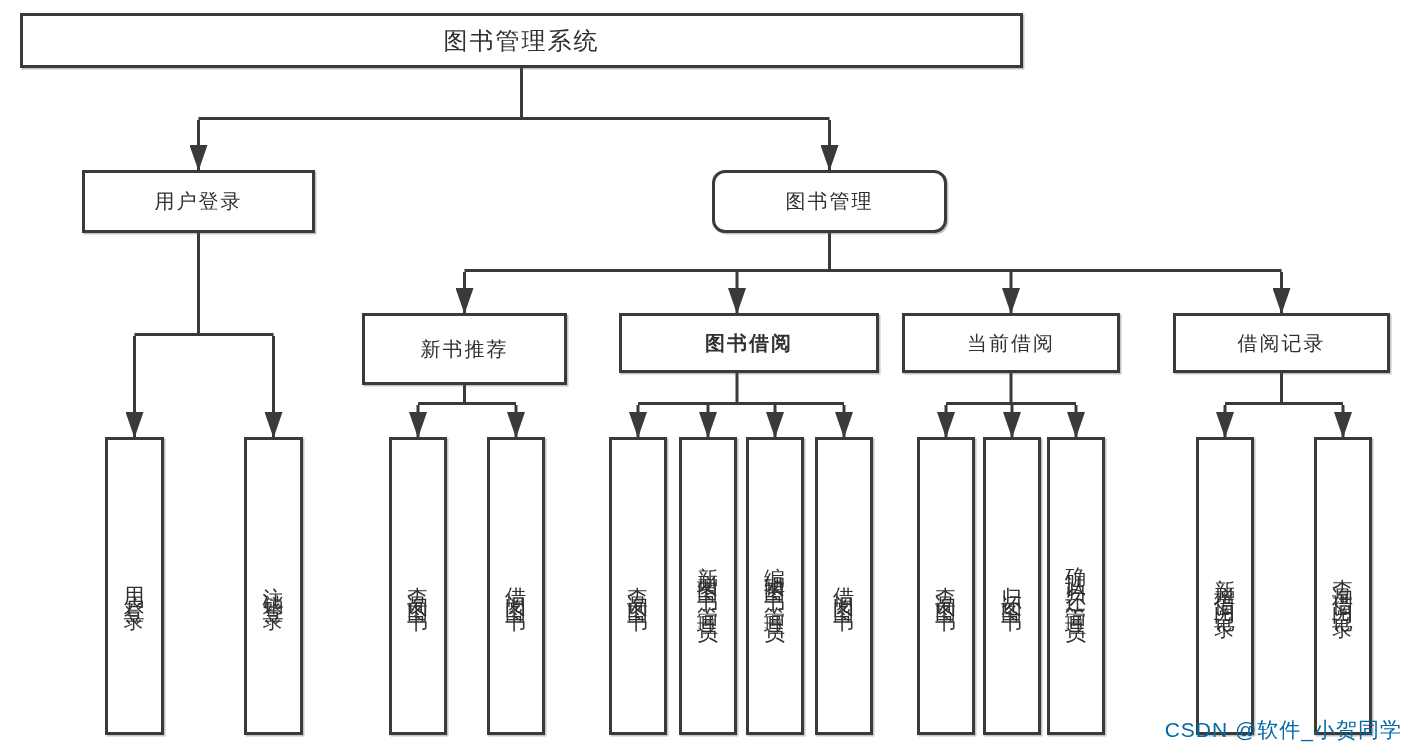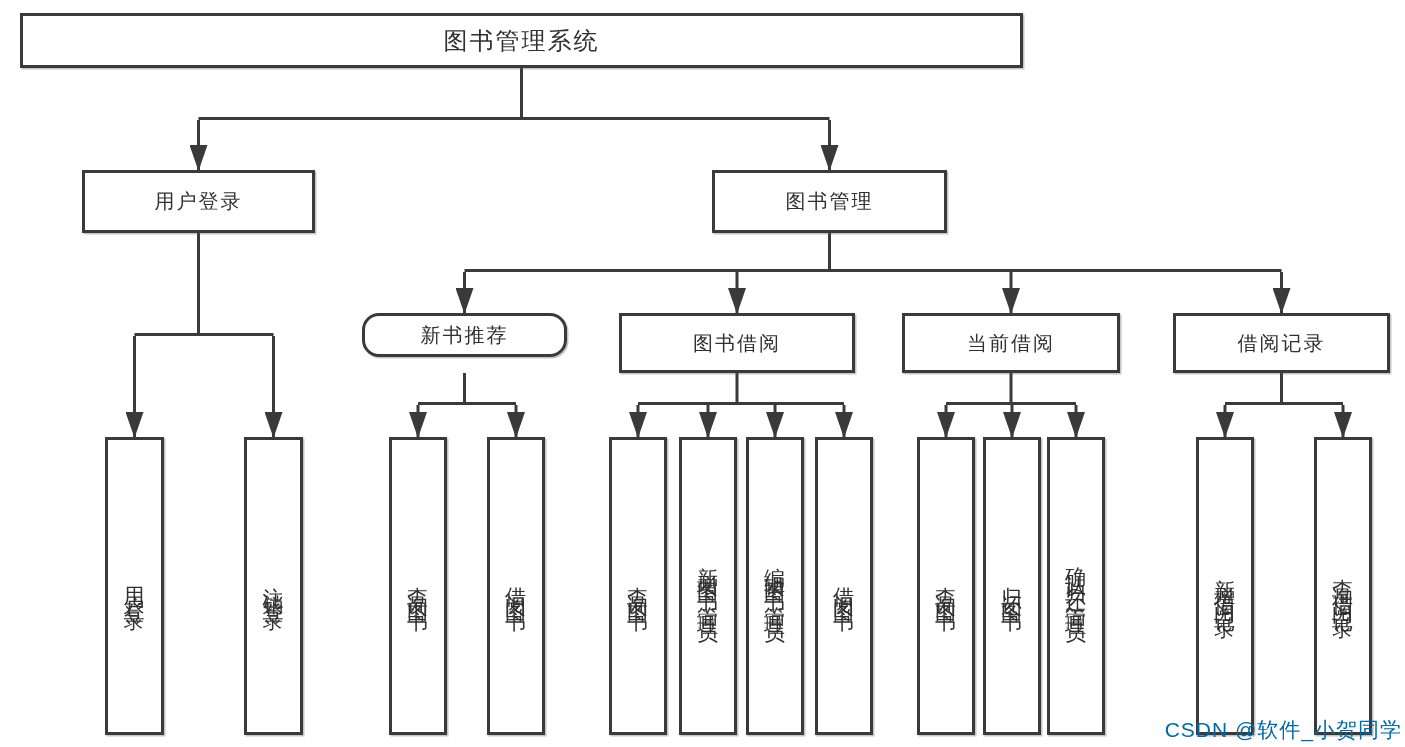--- a/index.html
+++ b/index.html
@@ -109,28 +109,28 @@
     </g>
   </svg>
 
   <div class="box h root" style="left:20px; top:13px; width:1003px; height:55px;">
     <span>图书管理系统</span>
   </div>
 
   <div class="box h" style="left:82px; top:170px; width:233px; height:63px;">
     <span>用户登录</span>
   </div>
-  <div class="box h" style="left:712px; top:170px; width:235px; height:63px;">
+  <div class="box h" style="left:712px; top:170px; width:235px; height:63px;border-radius:13px;">
     <span>图书管理</span>
   </div>
 
-  <div class="box h" style="left:362px; top:313px; width:205px; height:44px;border-radius:17px;">
+  <div class="box h" style="left:362px; top:313px; width:205px; height:72px;">
     <span>新书推荐</span>
   </div>
-  <div class="box h" style="left:619px; top:313px; width:236px; height:60px;">
+  <div class="box h" style="left:619px; top:313px; width:260px; height:60px;font-weight:bold;">
     <span>图书借阅</span>
   </div>
   <div class="box h" style="left:902px; top:313px; width:218px; height:60px;">
     <span>当前借阅</span>
   </div>
   <div class="box h" style="left:1173px; top:313px; width:217px; height:60px;">
     <span>借阅记录</span>
   </div>
 
   <div class="box v" style="left:105px; top:437px; width:59px; height:298px;">

